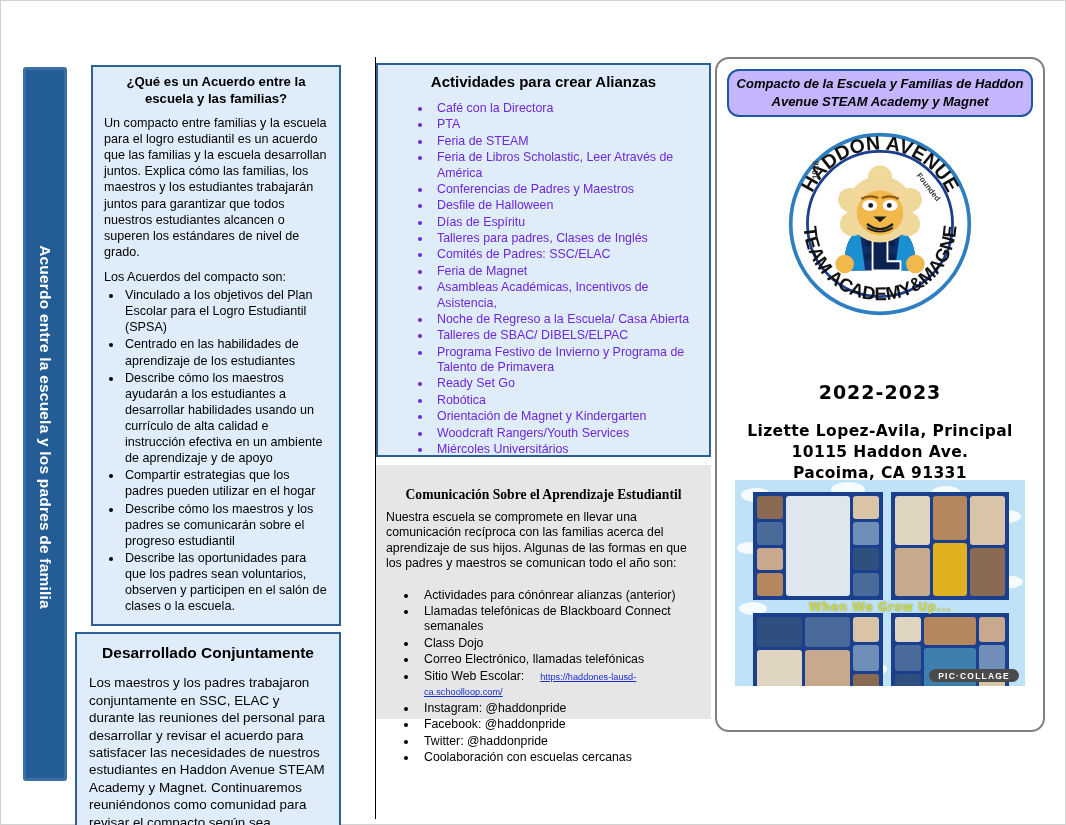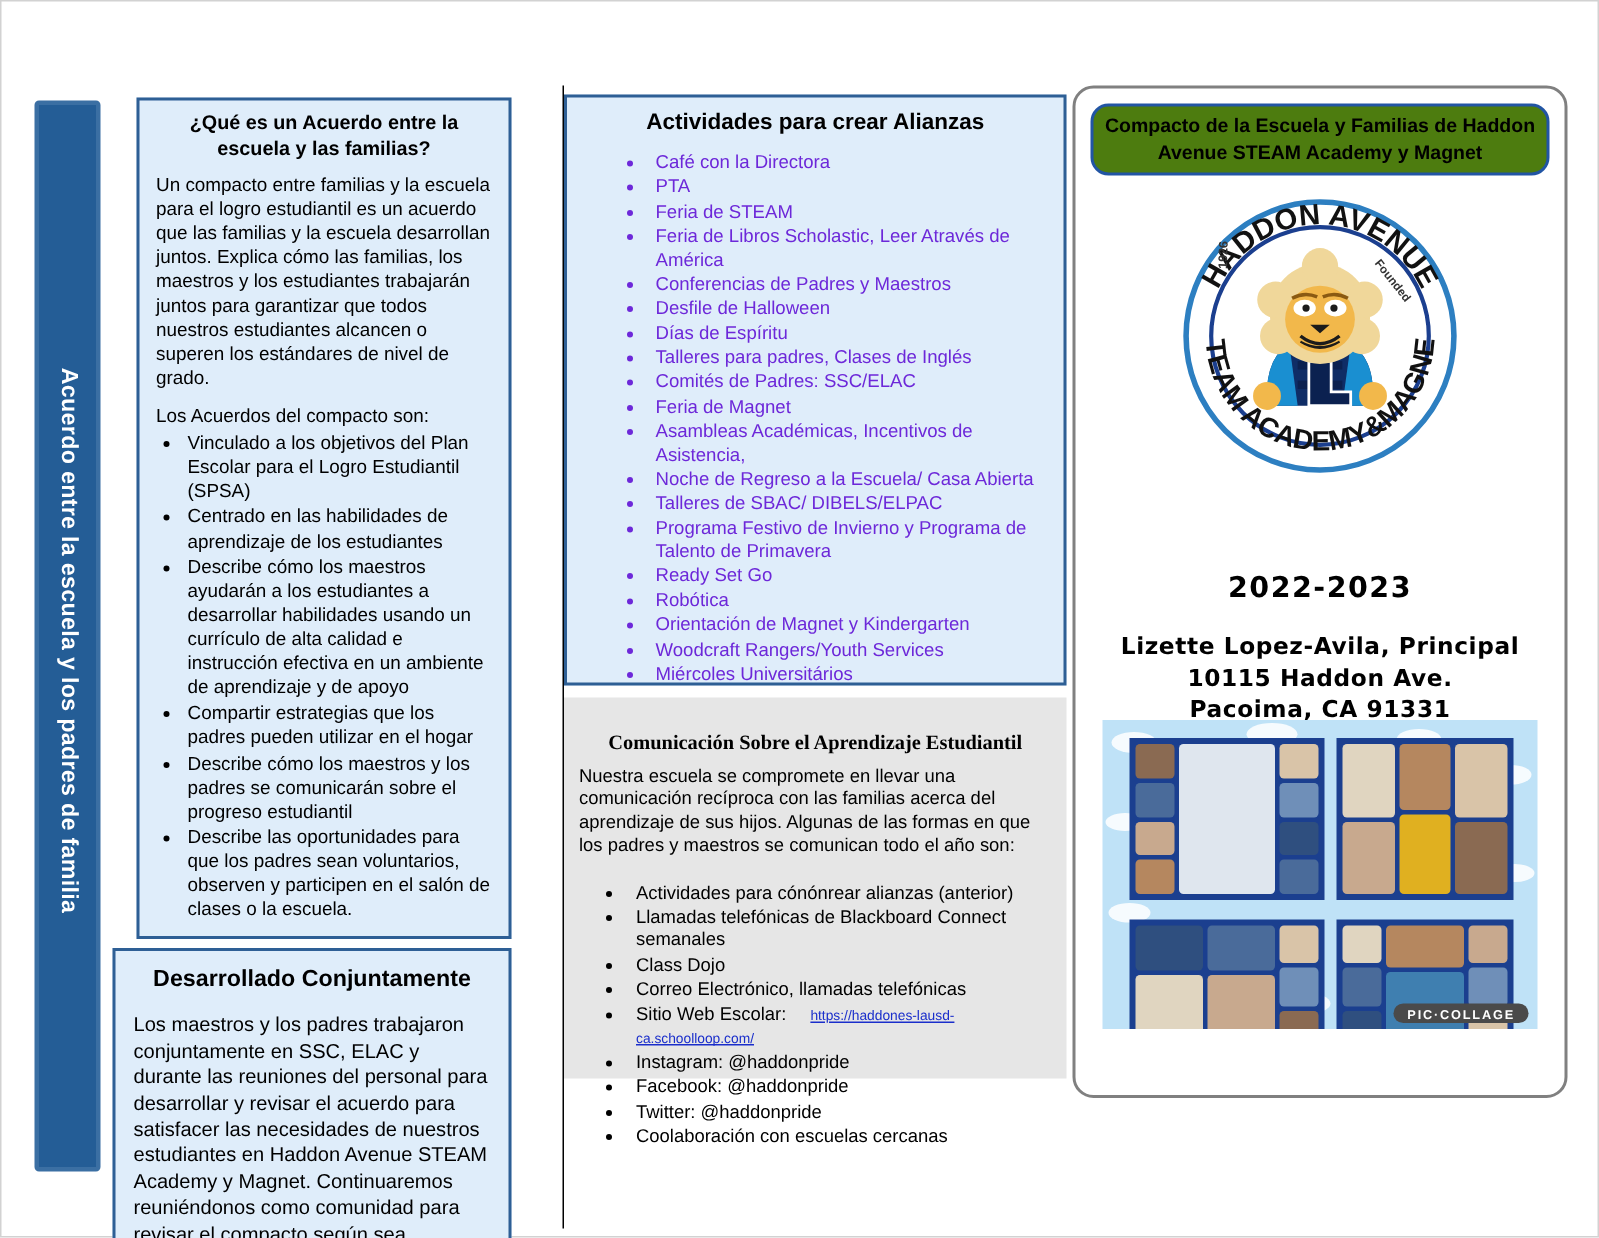--- a/index.html
+++ b/index.html
@@ -81,25 +81,26 @@
   ul.comm li{font-size:12.3px;line-height:1.26;color:#000;margin:0 0 1px 0;padding-left:6px;}
   a.weblink{color:#1a2ecb;text-decoration:underline;font-size:9.2px;padding-left:16px;}
   
   .col3{
     position:absolute;left:714px;top:56px;width:330px;height:675px;
     border:2px solid #808080;border-radius:14px;background:#fff;
     box-sizing:border-box;
   }
   .pill{
     position:absolute;left:10px;top:10px;width:306px;height:48px;
-    background:#4d7c0f;border:2px solid #2255a4;border-radius:12px;
+    background:#c4b5fd;border:2px solid #2255a4;border-radius:12px;
     box-sizing:border-box;
     display:flex;align-items:center;justify-content:center;text-align:center;
     font-size:13px;font-weight:bold;color:#000;line-height:1.35;
     font-family:"Liberation Sans", sans-serif;
+    font-style:italic;
   }
   .logo-wrap{position:absolute;left:0;top:72px;width:326px;display:flex;justify-content:center;}
   .addr{
     position:absolute;left:0;top:322px;width:326px;text-align:center;
     font-family:"DejaVu Sans", sans-serif;font-weight:bold;color:#000;
   }
   .addr .yr{font-size:19px;letter-spacing:1px;}
   .addr .ln{font-size:15.5px;letter-spacing:.4px;margin-top:3px;}
   .addr .ln.first{margin-top:19px;}
   
@@ -346,18 +347,19 @@
           <div class="ph h"></div>
           <div class="ph art"></div>
         </div>
         <div style="display:grid;grid-template-rows:repeat(3,1fr);gap:3px;">
           <div class="ph b"></div>
           <div class="ph g"></div>
           <div class="ph d"></div>
         </div>
       </div>
 
+      <div class="grow">When We Grow Up...</div>
       <div class="piccollage">PIC·COLLAGE</div>
     </div>
 
   </div>
 
 </div>
 
 </body></html>

